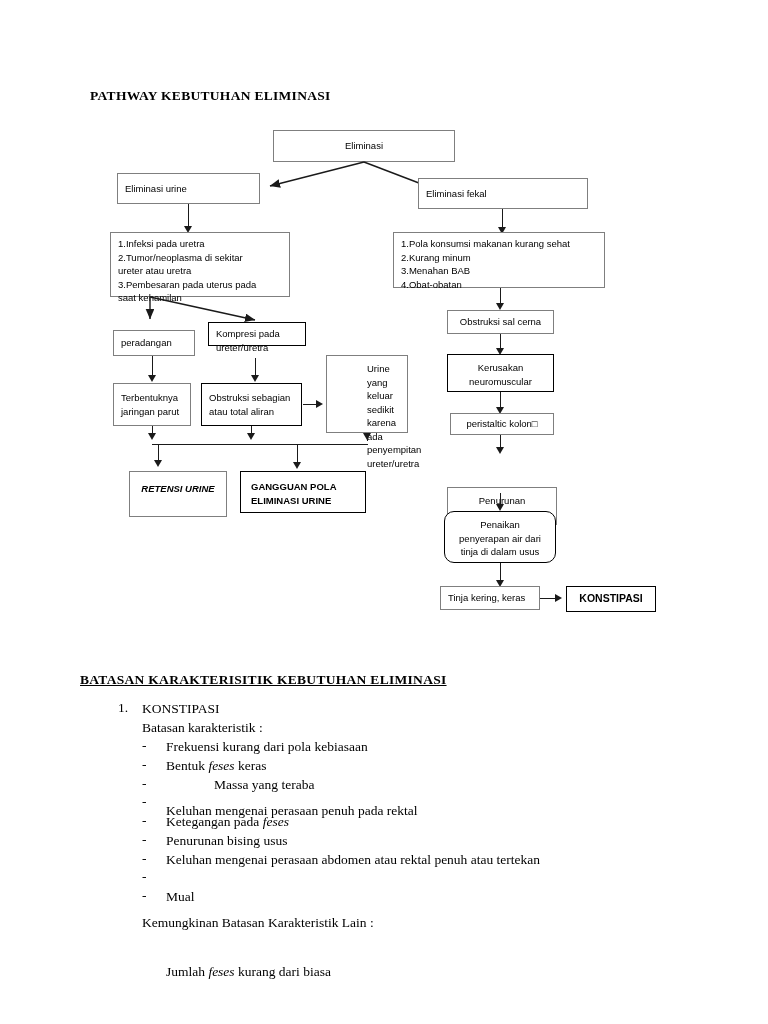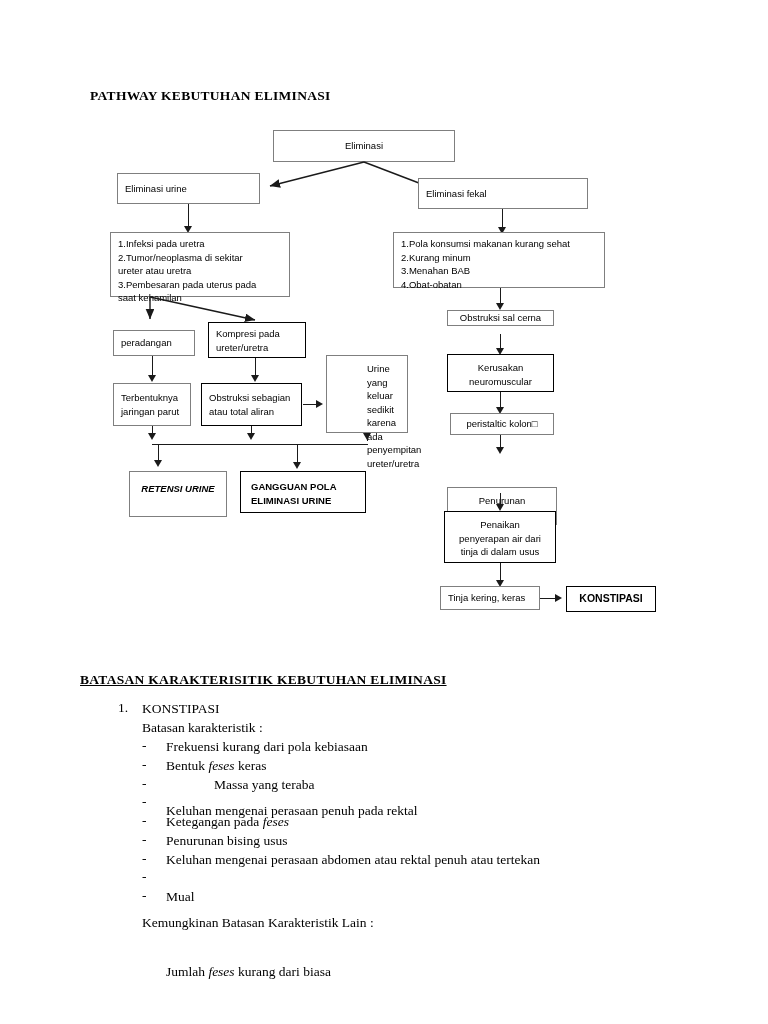--- a/index.html
+++ b/index.html
@@ -142,21 +142,21 @@
 
     <svg class="diag" style="left:110px; top:297px; width:300px; height:34px;">
       <line x1="40" y1="0" x2="40" y2="22" stroke="#1a1a1a" stroke-width="1.4" marker-end="url(#ar)"></line>
       <line x1="40" y1="0" x2="145" y2="23" stroke="#1a1a1a" stroke-width="1.4" marker-end="url(#ar)"></line>
     </svg>
 
     <div class="fbox vcenter" style="left:113px; top:330px; width:82px; height:26px;">
       <span>peradangan</span>
     </div>
 
-    <div class="fbox thick" style="left:208px; top:322px; width:98px; height:36px;">
+    <div class="fbox thick" style="left:208px; top:322px; width:98px; height:24px;">
       <span class="ln">Kompresi pada</span>
       <span class="ln">ureter/uretra</span>
     </div>
 
     <div class="vline" style="left:152px; top:356px; height:22px;"></div>
     <div class="arrow-down" style="left:148px; top:375px;"></div>
 
     <div class="vline" style="left:255px; top:358px; height:20px;"></div>
     <div class="arrow-down" style="left:251px; top:375px;"></div>
 
@@ -203,21 +203,21 @@
     </div>
 
     <div class="fbox thick bold" style="left:240px; top:471px; width:126px; height:42px; padding-top:8px; padding-left:10px;">
       <span class="ln">GANGGUAN POLA</span>
       <span class="ln">ELIMINASI URINE</span>
     </div>
 
     <div class="vline" style="left:500px; top:288px; height:18px;"></div>
     <div class="arrow-down" style="left:496px; top:303px;"></div>
 
-    <div class="fbox vcenter center" style="left:447px; top:310px; width:107px; height:16px;">
+    <div class="fbox vcenter center" style="left:447px; top:310px; width:107px; height:24px;">
       <span>Obstruksi sal cerna</span>
     </div>
 
     <div class="vline" style="left:500px; top:334px; height:16px;"></div>
     <div class="arrow-down" style="left:496px; top:348px;"></div>
 
     <div class="fbox thick center" style="left:447px; top:354px; width:107px; height:38px; padding-top:6px;">
       <span class="ln">Kerusakan</span>
       <span class="ln">neuromuscular</span>
     </div>
@@ -233,21 +233,21 @@
     <div class="arrow-down" style="left:496px; top:447px;"></div>
 
     <div class="fbox center" style="left:447px; top:455px; width:110px; height:38px; padding-top:6px;margin-top:32px;">
       <span class="ln">Penurunan</span>
       <span class="ln">pengeluaran ciaran</span>
     </div>
 
     <div class="vline" style="left:500px; top:493px; height:13px;"></div>
     <div class="arrow-down" style="left:496px; top:504px;"></div>
 
-    <div class="fbox thick center" style="left:444px; top:511px; width:112px; height:52px; padding-top:6px;">
+    <div class="fbox thick center" style="left:444px; top:511px; width:112px; height:52px; padding-top:6px;border-radius:10px;">
       <span class="ln">Penaikan</span>
       <span class="ln">penyerapan air dari</span>
       <span class="ln">tinja di dalam usus</span>
     </div>
 
     <div class="vline" style="left:500px; top:563px; height:20px;"></div>
     <div class="arrow-down" style="left:496px; top:580px;"></div>
 
     <div class="fbox vcenter" style="left:440px; top:586px; width:100px; height:24px;">
       <span>Tinja kering, keras</span>

